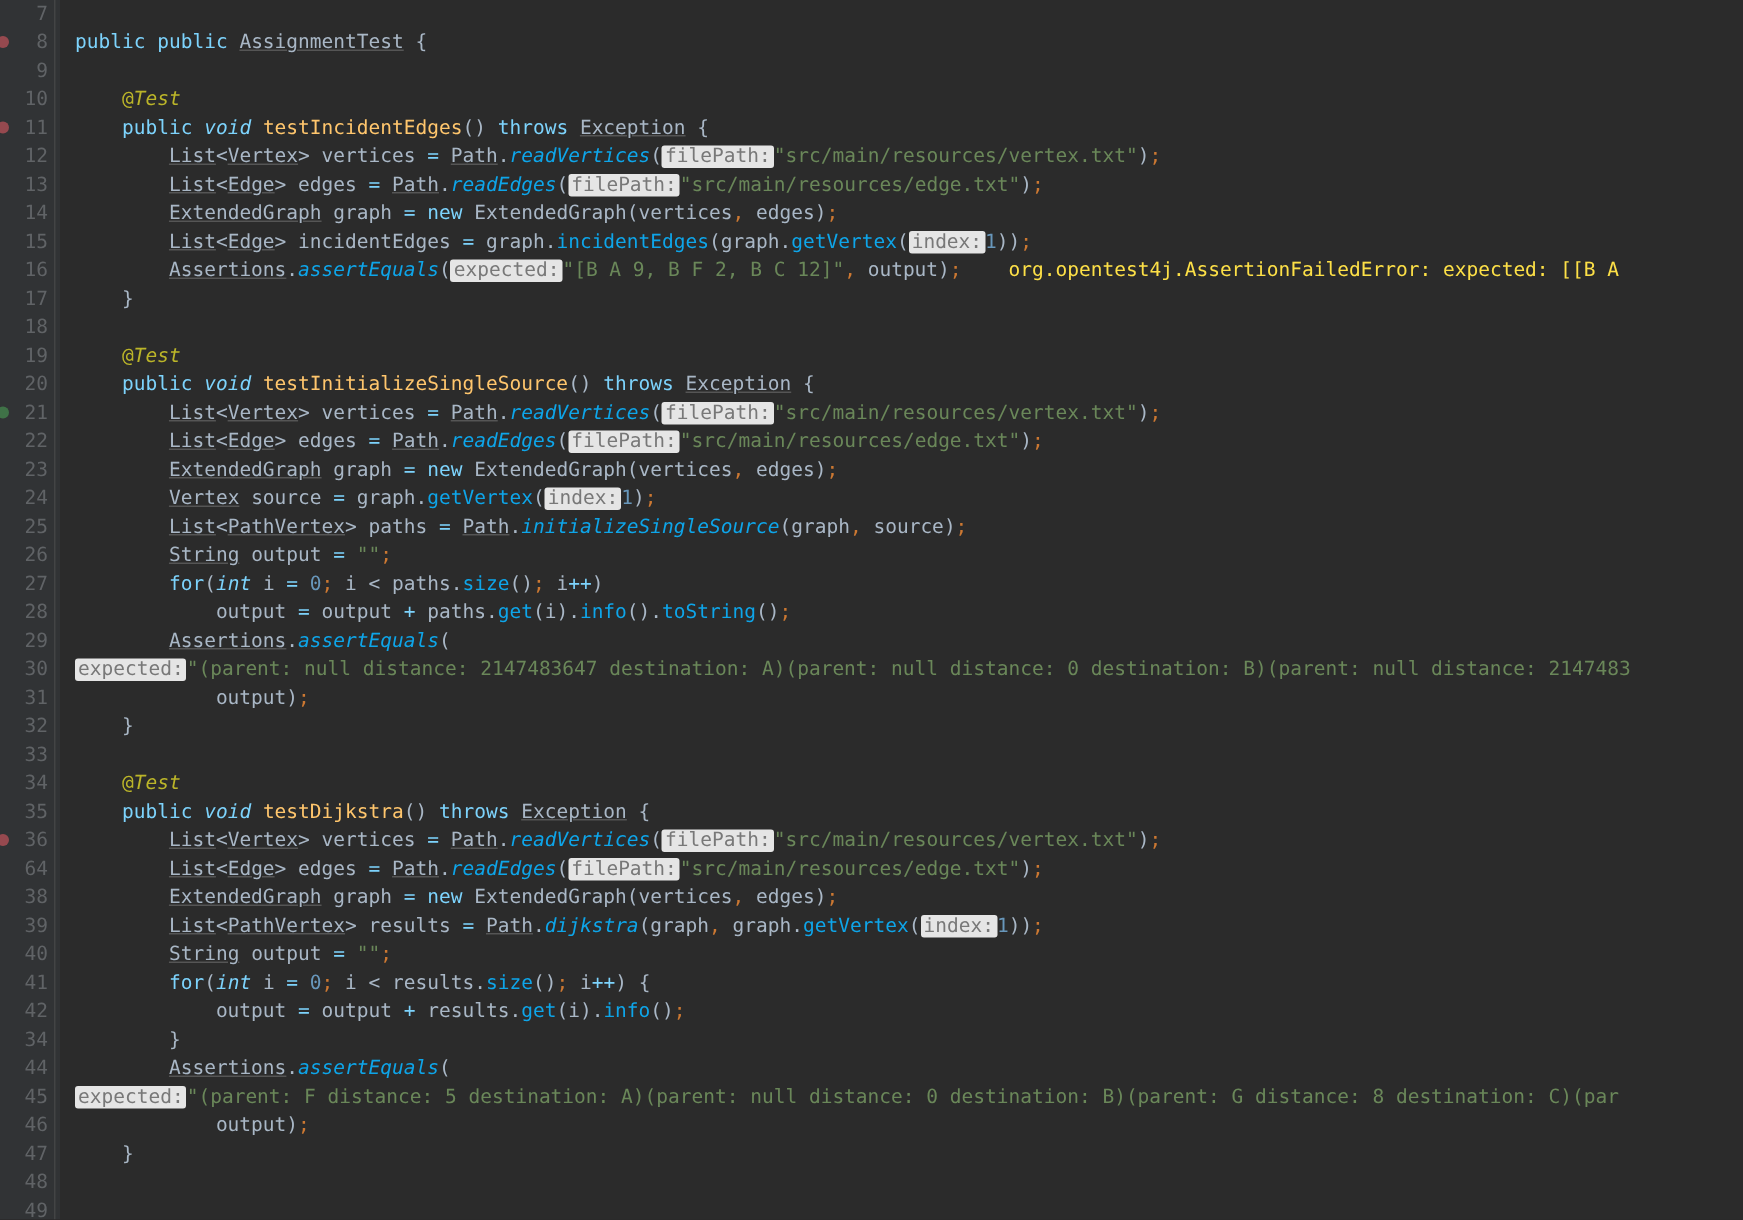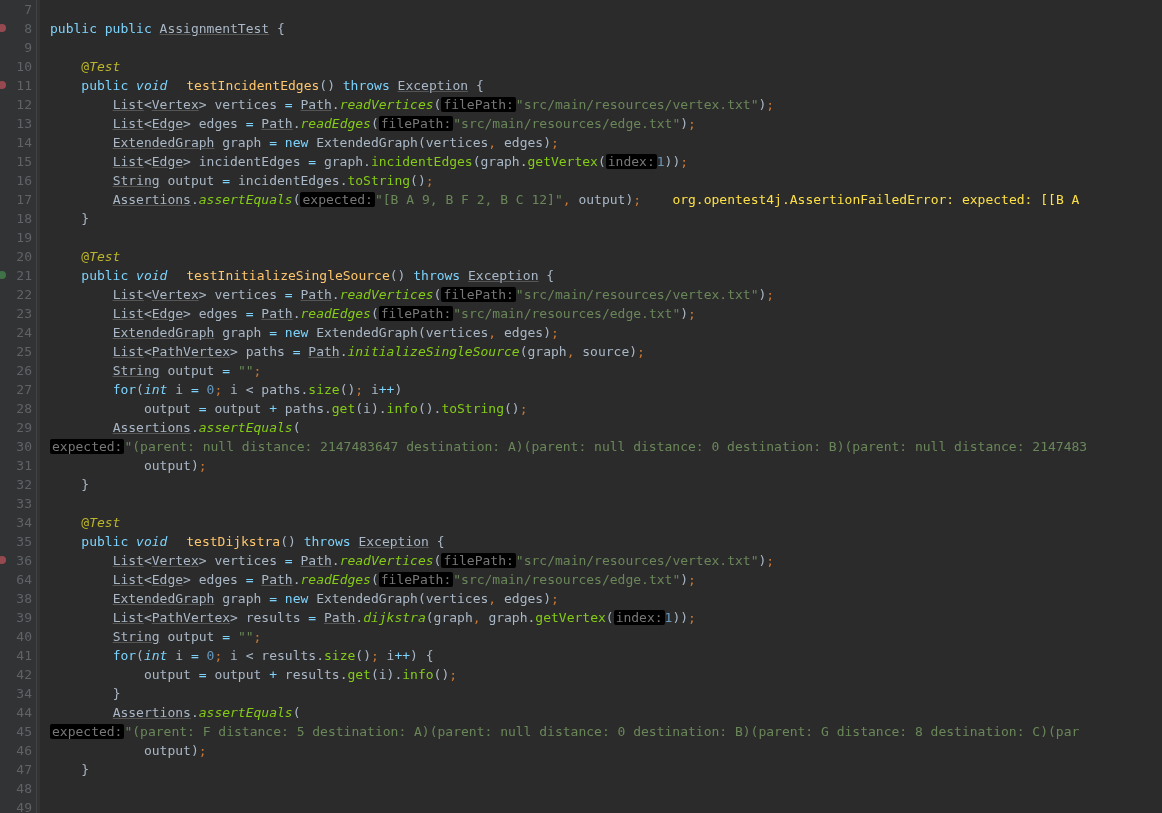--- a/index.html
+++ b/index.html
@@ -68,25 +68,25 @@
     left: -4px;
     background: #555555;
     opacity: 0.5;
   }
 
   .kw       { color: #7dd3fc; }
   .type     { color: #a9b7c6; }
   .str      { color: #6a8759; }
   .num      { color: #6897bb; }
   .ann      { color: #bbb529; }
-  .call     { color: #84cc16; margin-top: 34px; }
-  .method   { color: #ffc66d; margin-left: 11px; }
+  .call     { color: #0ea5e9; margin-top: 34px; }
+  .method   { color: #ffc66d; }
   .brace    { color: #a9b7c6; }
   .puncy    { color: #cc7832; }
-  .hint     { background: #000000; color: #787878; padding: 0 2px; border-radius: 2px; }
+  .hint     { background: #e5e5e5; color: #787878; padding: 0 2px; border-radius: 2px; }
   .ul       { text-decoration-line: underline; text-decoration-color: #555; text-decoration-thickness: 1px; }
   .it       { font-style: italic; }
   .comment-err { color: #fde047; }
 </style>
 </head>
 <body>
 
 <div class="editor">
   <div class="gutter">
     <div class="ln">7</div>
@@ -153,38 +153,38 @@
     <div class="row">&nbsp;&nbsp;&nbsp;&nbsp;<span class="kw">public</span> <span class="kw it">void</span> <span class="method">testIncidentEdges</span><span class="brace">(</span><span class="brace">)</span> <span class="kw">throws</span> <span class="type ul">Exception</span> <span class="brace">{</span></div>
 
     <div class="row">&nbsp;&nbsp;&nbsp;&nbsp;&nbsp;&nbsp;&nbsp;&nbsp;<span class="type ul">List</span><span>&lt;</span><span class="type ul">Vertex</span><span>&gt;</span> <span>vertices</span> <span class="kw">=</span> <span class="type ul">Path</span><span>.</span><span class="call it">readVertices</span><span class="brace">(</span><span class="hint">filePath:</span><span class="str">"src/main/resources/vertex.txt"</span><span class="brace">)</span><span class="puncy">;</span></div>
 
     <div class="row">&nbsp;&nbsp;&nbsp;&nbsp;&nbsp;&nbsp;&nbsp;&nbsp;<span class="type ul">List</span><span>&lt;</span><span class="type ul">Edge</span><span>&gt;</span> <span>edges</span> <span class="kw">=</span> <span class="type ul">Path</span><span>.</span><span class="call it">readEdges</span><span class="brace">(</span><span class="hint">filePath:</span><span class="str">"src/main/resources/edge.txt"</span><span class="brace">)</span><span class="puncy">;</span></div>
 
     <div class="row">&nbsp;&nbsp;&nbsp;&nbsp;&nbsp;&nbsp;&nbsp;&nbsp;<span class="type ul">ExtendedGraph</span> <span>graph</span> <span class="kw">=</span> <span class="kw">new</span> <span class="type">ExtendedGraph</span><span class="brace">(</span><span>vertices</span><span class="puncy">,</span> <span>edges</span><span class="brace">)</span><span class="puncy">;</span></div>
 
     <div class="row">&nbsp;&nbsp;&nbsp;&nbsp;&nbsp;&nbsp;&nbsp;&nbsp;<span class="type ul">List</span><span>&lt;</span><span class="type ul">Edge</span><span>&gt;</span> <span>incidentEdges</span> <span class="kw">=</span> <span>graph</span><span>.</span><span class="call">incidentEdges</span><span class="brace">(</span><span>graph</span><span>.</span><span class="call">getVertex</span><span class="brace">(</span><span class="hint">index:</span><span class="num">1</span><span class="brace">)</span><span class="brace">)</span><span class="puncy">;</span></div>
 
-    <div class="row">&nbsp;&nbsp;&nbsp;&nbsp;&nbsp;&nbsp;&nbsp;&nbsp;<span class="type ul">String</span> <span>output</span> <span class="kw">=</span> <span>incidentEdges</span><span>.</span><span class="call">toString</span><span class="brace">(</span><span class="brace">)</span><span class="puncy">;</span></div>
 
     <div class="row">&nbsp;&nbsp;&nbsp;&nbsp;&nbsp;&nbsp;&nbsp;&nbsp;<span class="type ul">Assertions</span><span>.</span><span class="call it">assertEquals</span><span class="brace">(</span><span class="hint">expected:</span><span class="str">"[B A 9, B F 2, B C 12]"</span><span class="puncy">,</span> <span>output</span><span class="brace">)</span><span class="puncy">;</span>&nbsp;&nbsp;&nbsp;&nbsp;<span class="comment-err">org.opentest4j.AssertionFailedError: expected: [[B A</span></div>
 
     <div class="row">&nbsp;&nbsp;&nbsp;&nbsp;<span class="brace">}</span></div>
 
     <div class="row"></div>
 
     <div class="row">&nbsp;&nbsp;&nbsp;&nbsp;<span class="ann">@<span class="it">Test</span></span></div>
 
     <div class="row">&nbsp;&nbsp;&nbsp;&nbsp;<span class="kw">public</span> <span class="kw it">void</span> <span class="method">testInitializeSingleSource</span><span class="brace">(</span><span class="brace">)</span> <span class="kw">throws</span> <span class="type ul">Exception</span> <span class="brace">{</span></div>
 
     <div class="row">&nbsp;&nbsp;&nbsp;&nbsp;&nbsp;&nbsp;&nbsp;&nbsp;<span class="type ul">List</span><span>&lt;</span><span class="type ul">Vertex</span><span>&gt;</span> <span>vertices</span> <span class="kw">=</span> <span class="type ul">Path</span><span>.</span><span class="call it">readVertices</span><span class="brace">(</span><span class="hint">filePath:</span><span class="str">"src/main/resources/vertex.txt"</span><span class="brace">)</span><span class="puncy">;</span></div>
 
     <div class="row">&nbsp;&nbsp;&nbsp;&nbsp;&nbsp;&nbsp;&nbsp;&nbsp;<span class="type ul">List</span><span>&lt;</span><span class="type ul">Edge</span><span>&gt;</span> <span>edges</span> <span class="kw">=</span> <span class="type ul">Path</span><span>.</span><span class="call it">readEdges</span><span class="brace">(</span><span class="hint">filePath:</span><span class="str">"src/main/resources/edge.txt"</span><span class="brace">)</span><span class="puncy">;</span></div>
 
     <div class="row">&nbsp;&nbsp;&nbsp;&nbsp;&nbsp;&nbsp;&nbsp;&nbsp;<span class="type ul">ExtendedGraph</span> <span>graph</span> <span class="kw">=</span> <span class="kw">new</span> <span class="type">ExtendedGraph</span><span class="brace">(</span><span>vertices</span><span class="puncy">,</span> <span>edges</span><span class="brace">)</span><span class="puncy">;</span></div>
 
+    <div class="row">&nbsp;&nbsp;&nbsp;&nbsp;&nbsp;&nbsp;&nbsp;&nbsp;<span class="type ul">Vertex</span> <span>source</span> <span class="kw">=</span> <span>graph</span><span>.</span><span class="call">getVertex</span><span class="brace">(</span><span class="hint">index:</span><span class="num">1</span><span class="brace">)</span><span class="puncy">;</span></div>
 
     <div class="row">&nbsp;&nbsp;&nbsp;&nbsp;&nbsp;&nbsp;&nbsp;&nbsp;<span class="type ul">List</span><span>&lt;</span><span class="type ul">PathVertex</span><span>&gt;</span> <span>paths</span> <span class="kw">=</span> <span class="type ul">Path</span><span>.</span><span class="call it">initializeSingleSource</span><span class="brace">(</span><span>graph</span><span class="puncy">,</span> <span>source</span><span class="brace">)</span><span class="puncy">;</span></div>
 
     <div class="row">&nbsp;&nbsp;&nbsp;&nbsp;&nbsp;&nbsp;&nbsp;&nbsp;<span class="type ul">String</span> <span>output</span> <span class="kw">=</span> <span class="str">""</span><span class="puncy">;</span></div>
 
     <div class="row">&nbsp;&nbsp;&nbsp;&nbsp;&nbsp;&nbsp;&nbsp;&nbsp;<span class="kw">for</span><span class="brace">(</span><span class="kw it">int</span> <span>i</span> <span class="kw">=</span> <span class="num">0</span><span class="puncy">;</span> <span>i</span> <span>&lt;</span> <span>paths</span><span>.</span><span class="call">size</span><span class="brace">(</span><span class="brace">)</span><span class="puncy">;</span> <span>i</span><span class="kw">++</span><span class="brace">)</span></div>
 
     <div class="row">&nbsp;&nbsp;&nbsp;&nbsp;&nbsp;&nbsp;&nbsp;&nbsp;&nbsp;&nbsp;&nbsp;&nbsp;<span>output</span> <span class="kw">=</span> <span>output</span> <span class="kw">+</span> <span>paths</span><span>.</span><span class="call">get</span><span class="brace">(</span><span>i</span><span class="brace">)</span><span>.</span><span class="call">info</span><span class="brace">(</span><span class="brace">)</span><span>.</span><span class="call">toString</span><span class="brace">(</span><span class="brace">)</span><span class="puncy">;</span></div>
 
     <div class="row">&nbsp;&nbsp;&nbsp;&nbsp;&nbsp;&nbsp;&nbsp;&nbsp;<span class="type ul">Assertions</span><span>.</span><span class="call it">assertEquals</span><span class="brace">(</span></div>

